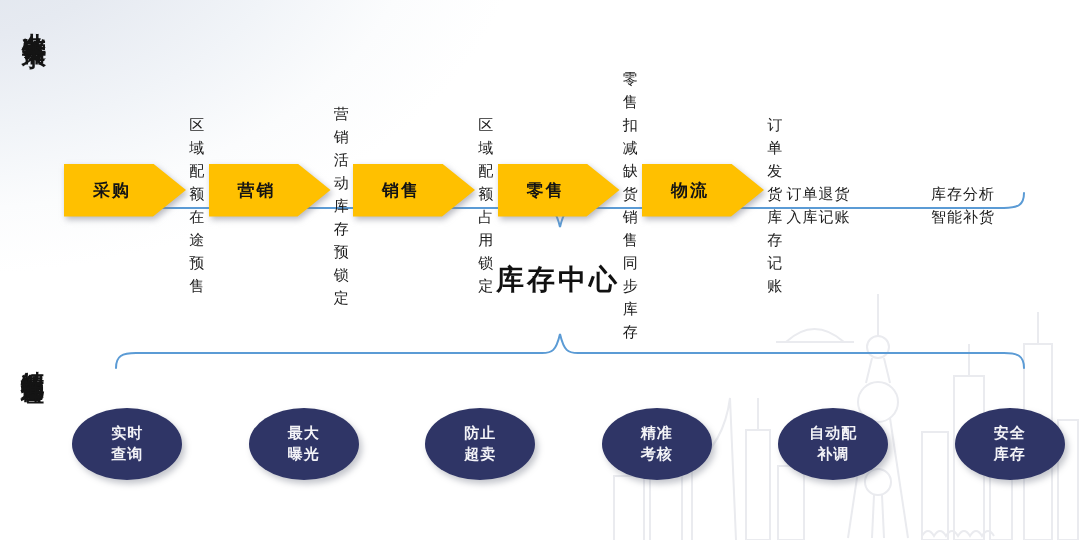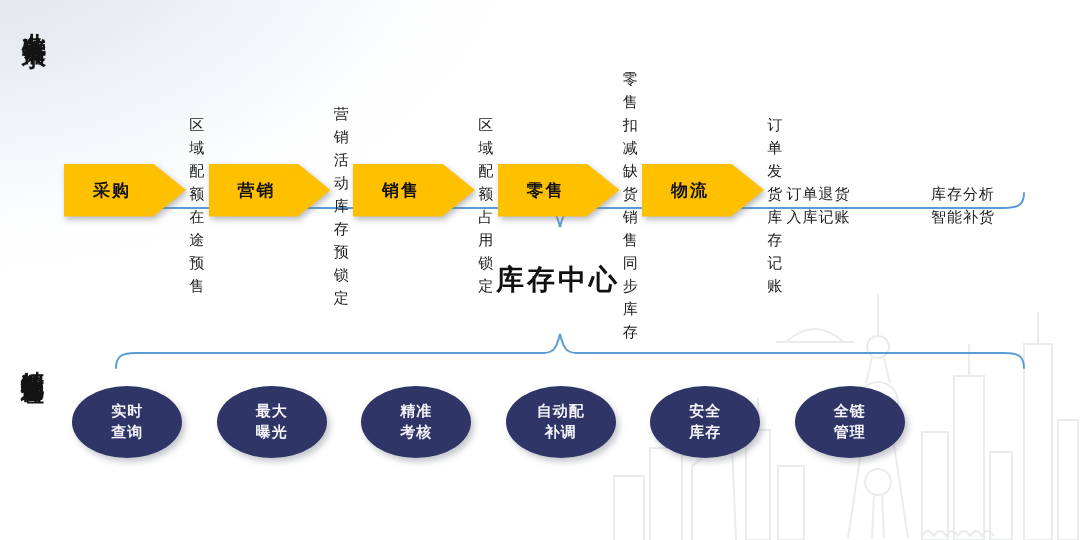--- a/index.html
+++ b/index.html
@@ -43,22 +43,22 @@
   .brace path{stroke:var(--color-brace,#5B9BD5);stroke-width:2;fill:none;stroke-linecap:round;}
   .brace.upper{top:189px;}
   .brace.lower{top:326px;}
 
   .center-title{
     position:absolute;left:358px;top:261px;width:400px;z-index:2;
     text-align:center;font-size:28px;font-weight:bold;letter-spacing:3px;color:#111;
   }
 
   .row-caps{
-    position:absolute;left:55px;top:386px;width:1012px;
-    display:flex;z-index:2;
+    position:absolute;left:55px;top:408px;width:1012px;
+    display:flex;z-index:2;gap:32px;
   }
   .cap-col{width:144.5px;display:flex;justify-content:center;flex:none;}
   .cap{
     width:110px;height:72px;flex:none;
     background:var(--color-capability,#2F3566);
     border-radius:50%;
     display:flex;align-items:center;justify-content:center;
     text-align:center;color:#f3f3f7;
     font-size:15px;font-weight:bold;line-height:21px;letter-spacing:1px;
     white-space:pre-line;
@@ -165,20 +165,24 @@
   <div class="row-caps">
     <div class="cap-col">
       <div class="cap">实时
 查询</div>
     </div>
     <div class="cap-col">
       <div class="cap">最大
 曝光</div>
     </div>
     <div class="cap-col">
+      <div class="cap">防止
+超卖</div>
+    </div>
+    <div class="cap-col">
       <div class="cap">精准
 考核</div>
     </div>
     <div class="cap-col">
       <div class="cap">自动配
 补调</div>
     </div>
     <div class="cap-col">
       <div class="cap">安全
 库存</div>

